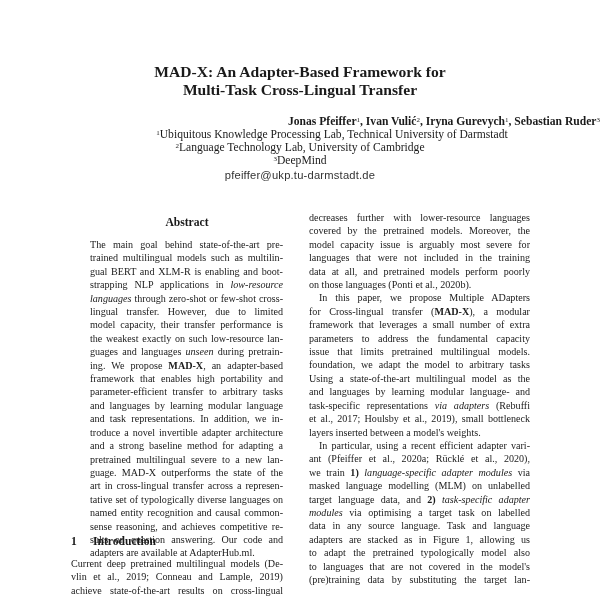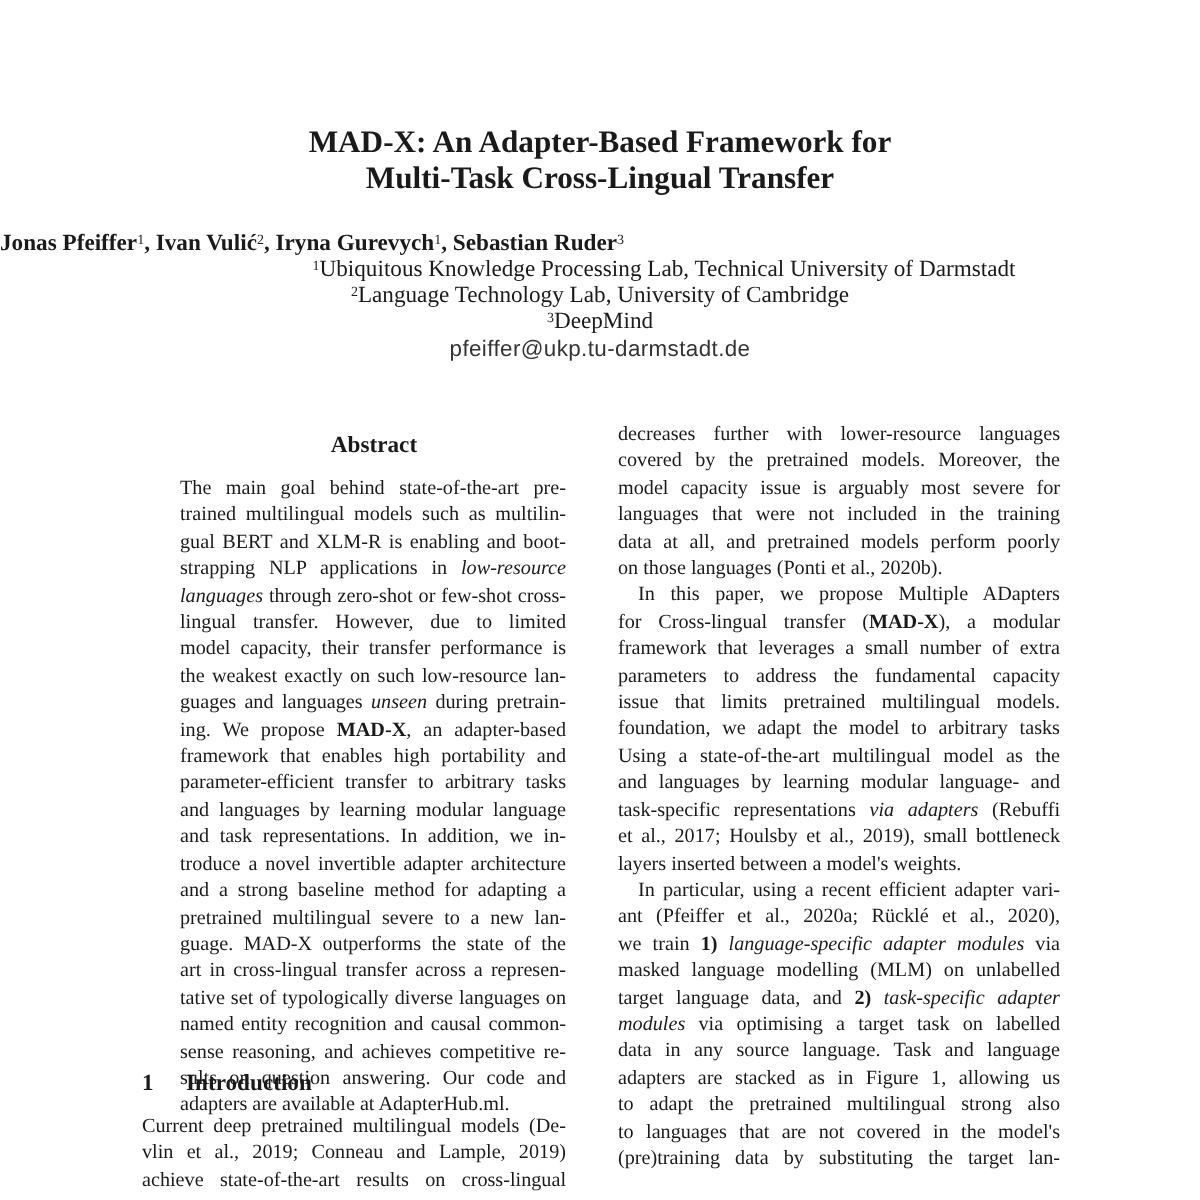--- a/index.html
+++ b/index.html
@@ -1,20 +1,20 @@
 <!DOCTYPE html>
 <html><head>
 <meta charset="utf-8">
 <style>
   html, body { margin:0; padding:0; background:#ffffff; }
   body { width:600px; height:600px; overflow:hidden; position:relative;
          font-family:"Liberation Serif", "DejaVu Serif", serif; color:#1a1a1a; }
   .title { position:absolute; left:0; width:600px; top:63px; text-align:center;
            font-weight:bold; font-size:15.6px; line-height:18px; }
-  .authors { position:absolute; left:0; width:600px; top:115px; text-align:left;
+  .authors { position:absolute; left:0; width:600px; top:115px; text-align:right;
              font-weight:bold; font-size:11.6px; line-height:14px; }
   .affil { position:absolute; left:0; width:600px; text-align:center; font-size:11.6px; line-height:14px; }
   .email { position:absolute; left:0; width:600px; top:168px; text-align:center;
            font-family:Liberation Sans, sans-serif; font-size:11.2px; line-height:14px; color:#333; letter-spacing:0.2px; }
   sup { font-size:7px; vertical-align:top; position:relative; top:-2px; font-weight:normal; }
   .abs-head { position:absolute; left:90px; width:194px; top:216px; text-align:center;
               font-weight:bold; font-size:11.6px; }
   .col { position:absolute; font-size:10.1px; line-height:13.42px; }
   .col .ln { display:block; white-space:nowrap; text-align:justify; text-align-last:justify; height:13.42px; overflow:hidden; }
   .col .ln.last { text-align-last:left; }
@@ -106,17 +106,17 @@
       <span class="ln">et al., 2017; Houlsby et al., 2019), small bottleneck</span>
       <span class="ln last">layers inserted between a model's weights.</span>
       <span class="ln ind">In particular, using a recent efficient adapter vari-</span>
       <span class="ln">ant (Pfeiffer et al., 2020a; Rücklé et al., 2020),</span>
       <span class="ln">we train <b>1)</b> <i>language-specific adapter modules</i> via</span>
       <span class="ln">masked language modelling (MLM) on unlabelled</span>
       <span class="ln">target language data, and <b>2)</b> <i>task-specific adapter</i></span>
       <span class="ln"><i>modules</i> via optimising a target task on labelled</span>
       <span class="ln">data in any source language.  Task and language</span>
       <span class="ln">adapters are stacked as in Figure 1, allowing us</span>
-      <span class="ln">to adapt the pretrained multilingual strong also</span>
+      <span class="ln">to adapt the pretrained typologically model also</span>
       <span class="ln">to languages that are not covered in the model's</span>
       <span class="ln">(pre)training data by substituting the target lan-</span>
     </div>
 </div>
 
 </body></html>

